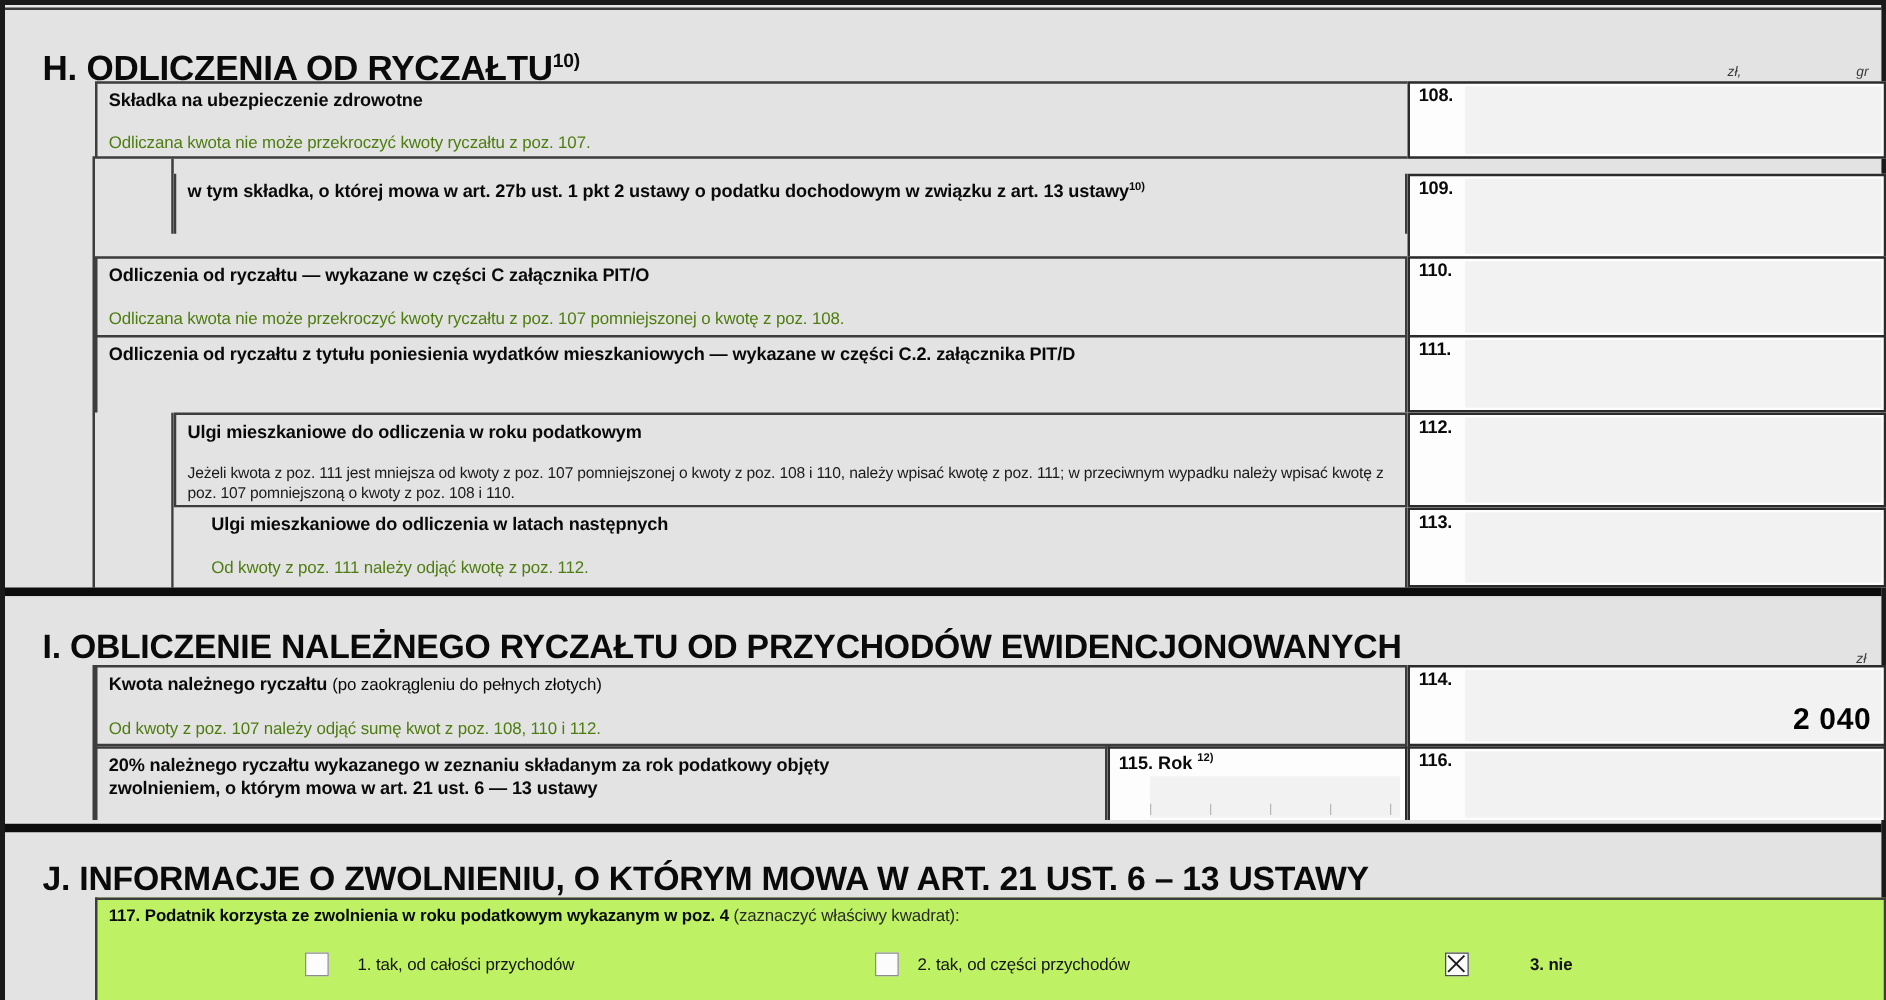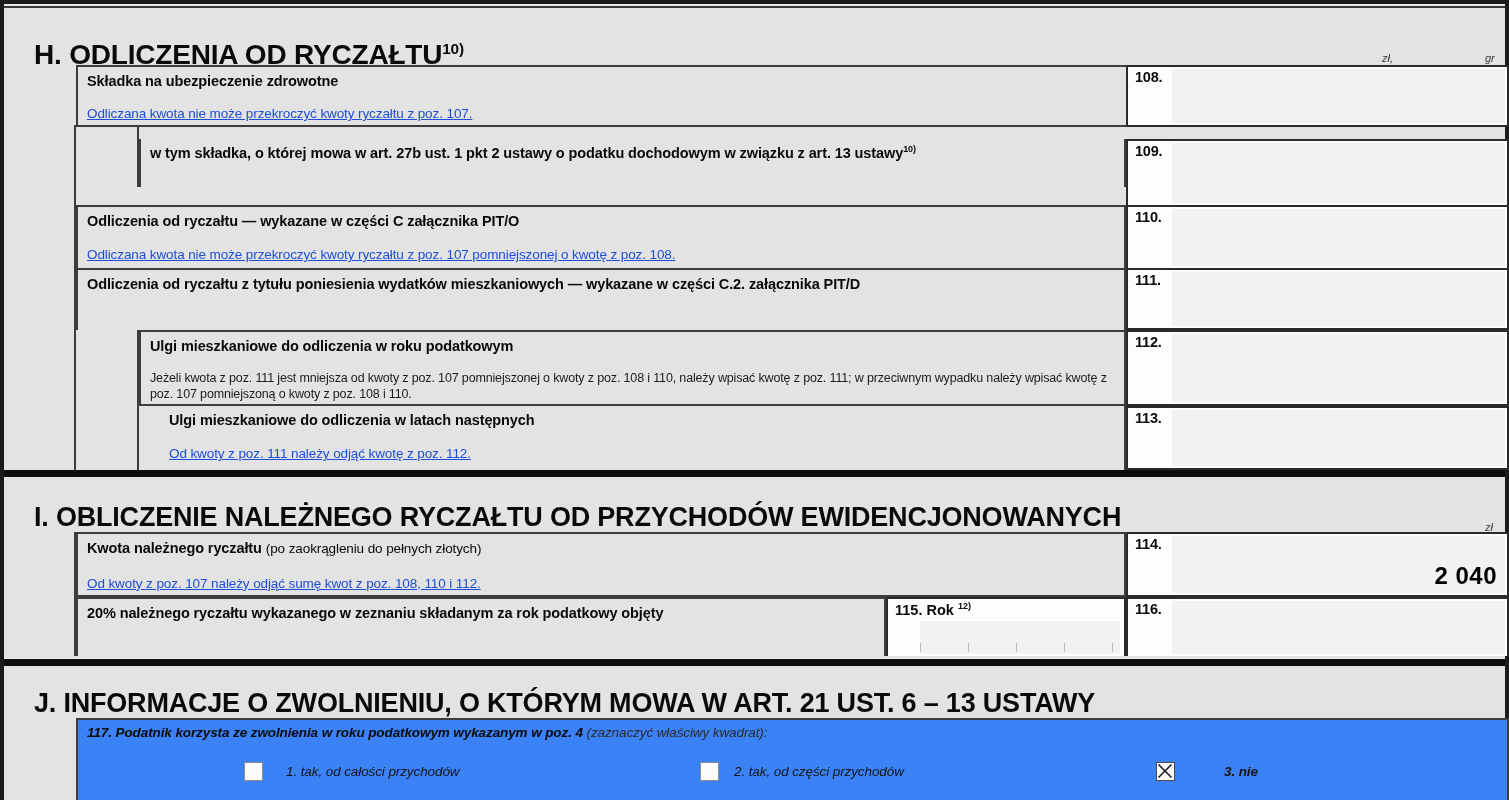--- a/index.html
+++ b/index.html
@@ -30,21 +30,21 @@
   }
   .sect-title .sup{font-size:0.55em;vertical-align:super;font-weight:bold;}
   .cell-label{
     position:absolute;box-sizing:border-box;
     background:#e3e3e3;
     border:2px solid #3d3d3d;
     padding:5px 8px 4px 9px;
     overflow:hidden;
   }
   .lbl-b{font-weight:bold;font-size:14.5px;color:#0a0a0a;line-height:1.25;letter-spacing:-0.1px;}
-  .lbl-n{font-weight:normal;font-size:13.5px;color:#1d4ed8;line-height:1.3;letter-spacing:-0.1px;text-decoration:underline;}
+  .lbl-n{font-weight:normal;font-size:13.5px;color:#4d7c0f;line-height:1.3;letter-spacing:-0.1px;}
   .lbl-s{font-weight:normal;font-size:12.5px;color:#1a1a1a;line-height:1.26;letter-spacing:-0.15px;}
   .sup{font-size:9px;vertical-align:super;}
 
   
   .cell-num{
     position:absolute;box-sizing:border-box;
     background:#fdfdfd;
     border-top:2px solid #2b2b2b;
     border-bottom:2px solid #2b2b2b;
     border-left:2px solid #2b2b2b;
@@ -76,21 +76,21 @@
     position:absolute;box-sizing:border-box;
     background:#fdfdfd;border:2px solid #2b2b2b;overflow:hidden;
   }
   .year-lbl{position:absolute;left:7px;top:2px;font-weight:bold;font-size:14.5px;color:#0a0a0a;}
   .year-fill{position:absolute;left:32px;top:22px;right:4px;bottom:2px;background:#f2f2f2;}
   .ytick{position:absolute;bottom:2px;width:1px;height:9px;background:#b9b9b9;}
 
   
   .jbox{
     position:absolute;box-sizing:border-box;
-    background:#3b82f6;border:2px solid #3d3d3d;overflow:hidden;font-style:italic;
+    background:#bef264;border:2px solid #3d3d3d;overflow:hidden;
   }
   .j-q{position:absolute;left:9px;top:5px;font-size:13.5px;color:#0a0a0a;letter-spacing:-0.1px;}
   .j-q b{font-weight:bold;}
   .j-q .paren{font-weight:normal;color:#2a2a2a;}
   .chk{
     position:absolute;width:19px;height:19px;box-sizing:border-box;
     border:1.5px solid #8d8d8d;background:#fcfcfc;
   }
   .chk.on{border-color:#4a4a4a;}
   .chk svg{display:block;}
@@ -193,20 +193,21 @@
       <div class="lbl-n" style="margin-top:17px;">Od kwoty z poz. 107 należy odjąć sumę kwot z poz. 108, 110 i 112.</div>
     </div>
     <div class="cell-num" style="left:1122px;top:55px;width:383px;height:65px;">
       <div class="num-fill"></div>
       <div class="num-id">114.</div>
       <div class="num-value">2 040</div>
     </div>
 
     <div class="cell-label" style="left:72px;top:120px;width:810px;height:59px;border-bottom:none;">
       <div class="lbl-b">20% należnego ryczałtu wykazanego w zeznaniu składanym za rok podatkowy objęty</div>
+      <div class="lbl-b">zwolnieniem, o którym mowa w art. 21 ust. 6 — 13 ustawy</div>
     </div>
 
     <div class="yearbox" style="left:882px;top:120px;width:240px;height:59px;border-bottom:none;">
       <div class="year-lbl"><span>115. Rok</span> <span class="sup">12)</span></div>
       <div class="year-fill">
         <div class="ytick" style="left:0;"></div>
         <div class="ytick" style="left:48px;"></div>
         <div class="ytick" style="left:96px;"></div>
         <div class="ytick" style="left:144px;"></div>
         <div class="ytick" style="left:192px;"></div>

